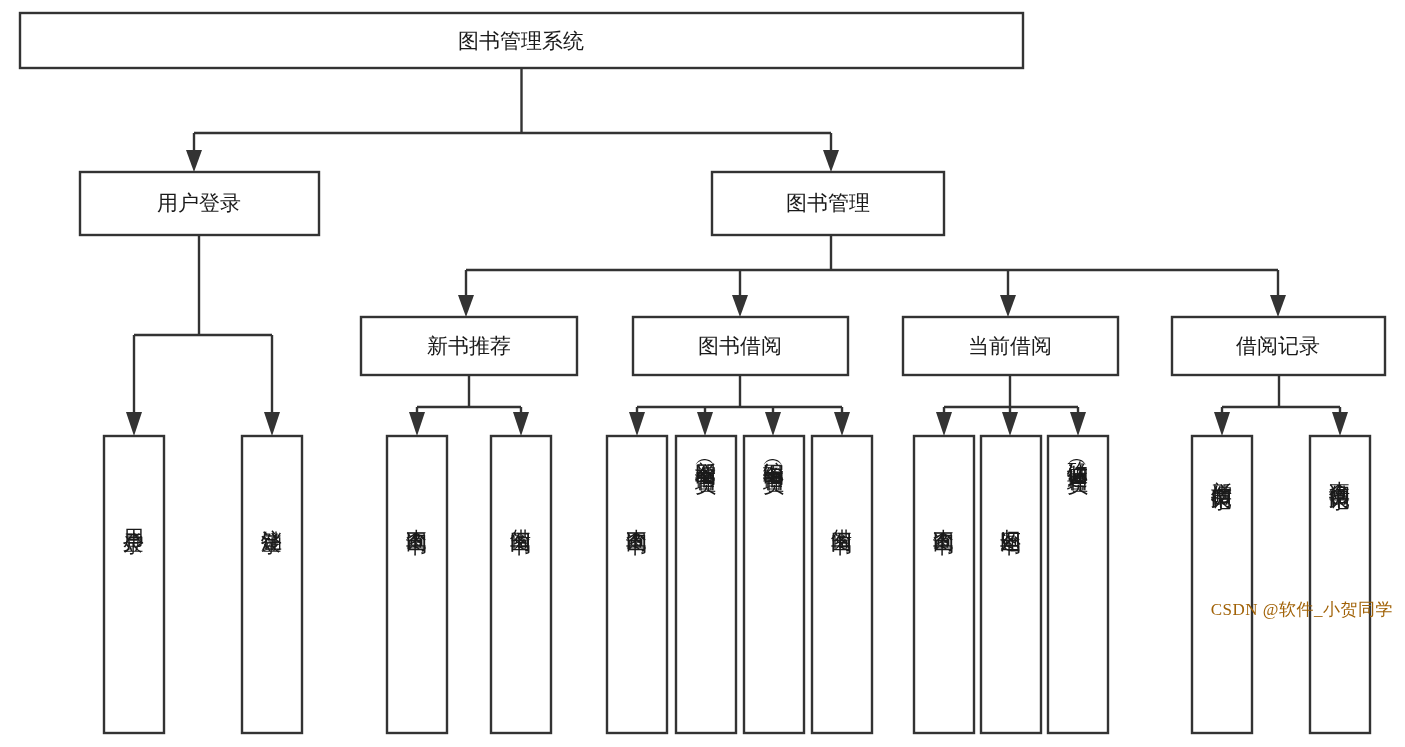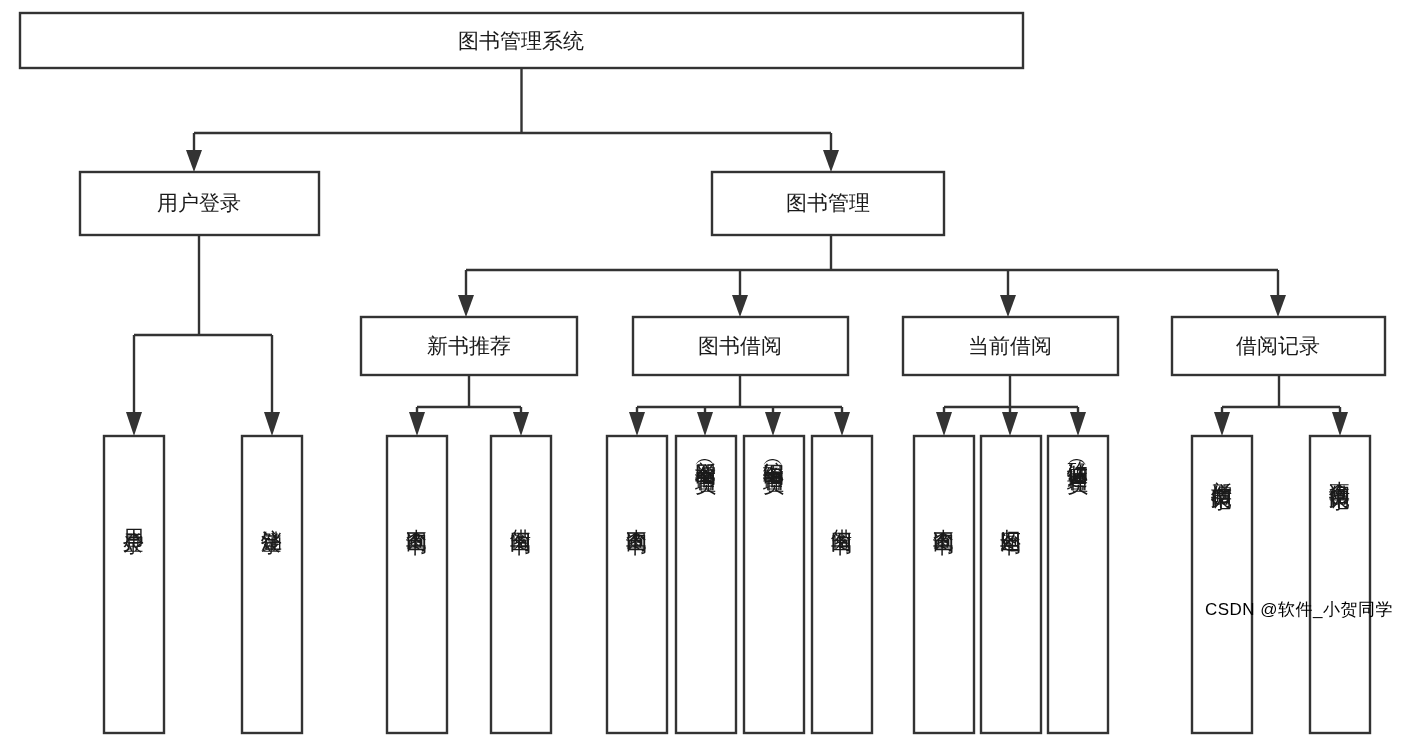--- a/index.html
+++ b/index.html
@@ -63,23 +63,23 @@
     font-size: 21px;
     line-height: 1.0;
     color: #1a1a1a;
     letter-spacing: 2px;
     white-space: nowrap;
   }
   .watermark {
     position: absolute;
     right: 12px;
     bottom: 5px;
-    font-family: Liberation Sans, sans-serif;
+    font-family: Liberation Serif, serif;
     font-size: 17px;
-    color: #000000;
+    color: #a16207;
     letter-spacing: 0.5px;
     white-space: nowrap;
   }
 </style>
 </head>
 <body>
 
 <div id="diagram-root">
 
   <svg id="flow-svg" viewBox="0 0 1405 747">

